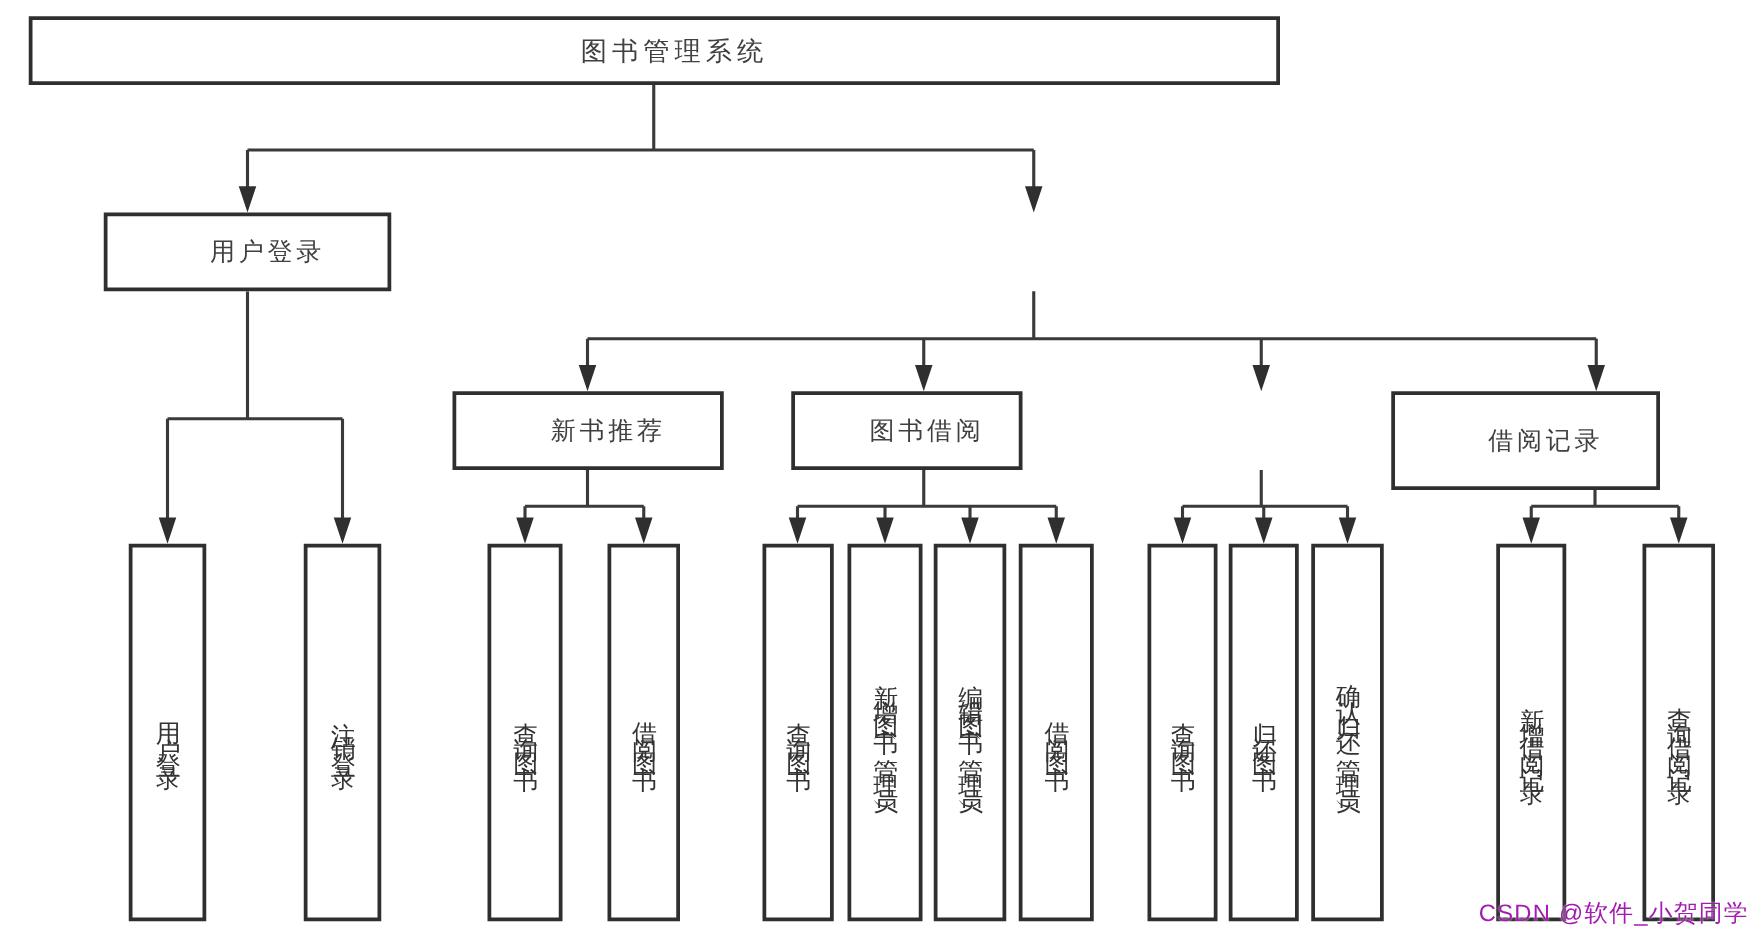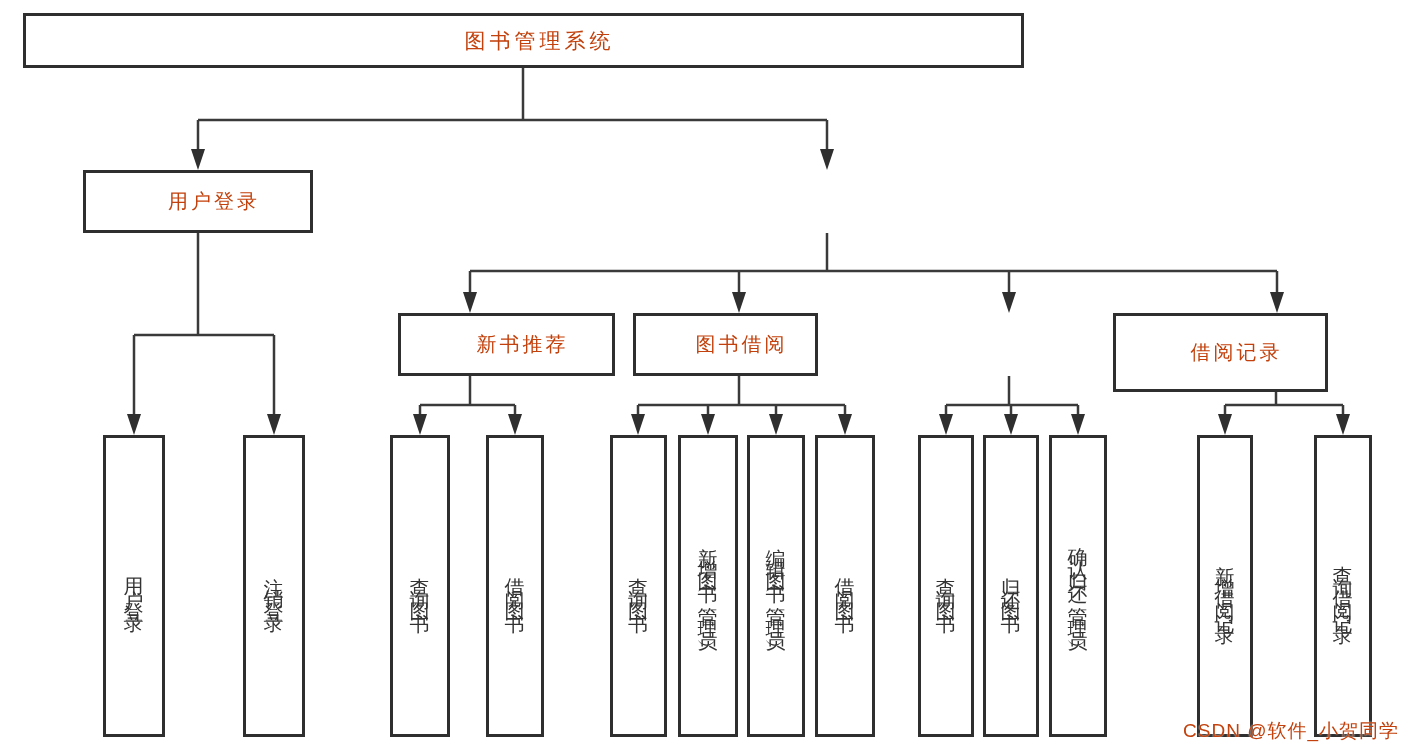--- a/index.html
+++ b/index.html
@@ -18,21 +18,21 @@
     pointer-events: none;
   }
   .node {
     position: absolute;
     box-sizing: border-box;
     background: #ffffff;
     border: 3px solid #2f2f2f;
     display: flex;
     align-items: center;
     justify-content: center;
-    color: #c2410c;
+    color: #404040;
     font-size: 20px;
     letter-spacing: 3px;
     white-space: nowrap;
     padding-left: 32px;
   }
   .node.root { font-size: 21px; letter-spacing: 4px; }
   .leaf {
     position: absolute;
     box-sizing: border-box;
     background: #ffffff;
@@ -49,21 +49,21 @@
     letter-spacing: 12px;
     line-height: 1;
     white-space: nowrap;
   }
   .watermark {
     position: absolute;
     right: 6px;
     bottom: 3px;
     font-size: 19px;
     letter-spacing: 1px;
-    color: #c2410c;
+    color: #a21caf;
     text-shadow: 0 0 2px #ffffff;
     white-space: nowrap;
   }
 </style>
 </head>
 <body>
 
 <div class="stage">
 
   <svg class="connectors" viewBox="0 0 1405 747" xmlns="http://www.w3.org/2000/svg">
@@ -136,21 +136,21 @@
 
       <polygon points="1218,414 1232,414 1225,435"></polygon>
       <polygon points="1336,414 1350,414 1343,435"></polygon>
     </g>
   </svg>
 
   <div class="node root" style="left:23px; top:13px; width:1001px; height:55px;">图书管理系统</div>
 
   <div class="node" style="left:83px; top:170px; width:230px; height:63px;">用户登录</div>
 
-  <div class="node" style="left:362px; top:313px; width:217px; height:63px;margin-left:36px;">新书推荐</div>
+  <div class="node" style="left:362px; top:313px; width:217px; height:63px;">新书推荐</div>
   <div class="node" style="left:633px; top:313px; width:185px; height:63px;">图书借阅</div>
   <div class="node" style="left:1113px; top:313px; width:215px; height:79px;">借阅记录</div>
 
   <div class="leaf" style="left:103px; top:435px; width:62px; height:302px;">
     <span>用户登录</span>
   </div>
   <div class="leaf" style="left:243px; top:435px; width:62px; height:302px;">
     <span>注销登录</span>
   </div>
 

